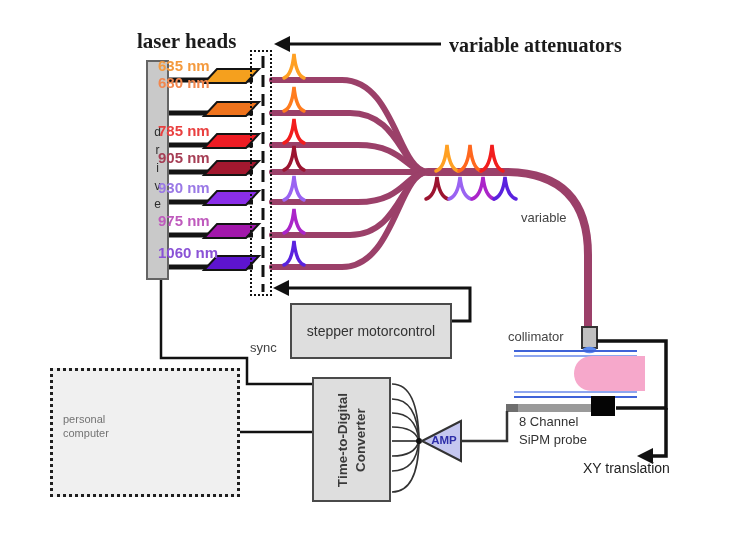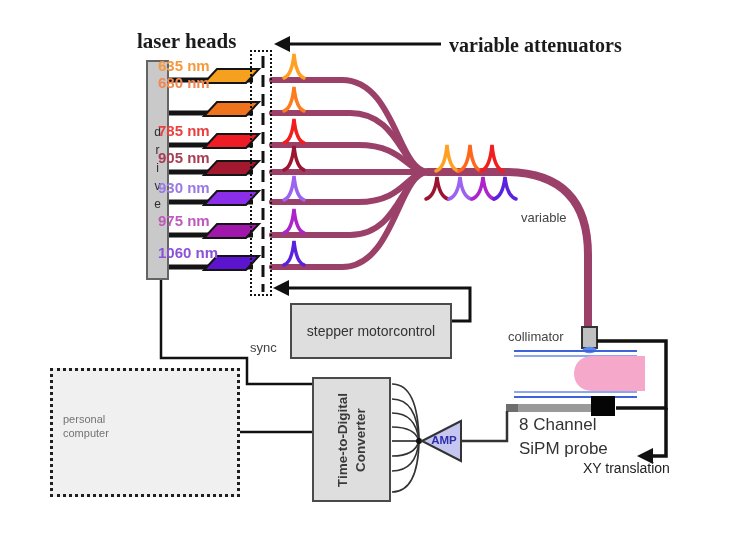--- a/index.html
+++ b/index.html
@@ -179,21 +179,21 @@
   <div class="lbl wl-label" style="left: 158px; top: 74px; color: rgb(242, 135, 78);">680 nm</div>
   <div class="lbl wl-label" style="left: 158px; top: 122px; color: rgb(233, 64, 64);">785 nm</div>
   <div class="lbl wl-label" style="left: 158px; top: 149px; color: rgb(166, 62, 85);">905 nm</div>
   <div class="lbl wl-label" style="left: 158px; top: 179px; color: rgb(154, 121, 230);">930 nm</div>
   <div class="lbl wl-label" style="left: 158px; top: 212px; color: rgb(191, 90, 189);">975 nm</div>
   <div class="lbl wl-label" style="left: 158px; top: 244px; color: rgb(138, 82, 214);">1060 nm</div>
 
   <div class="lbl small-lbl" style="left:521px;top:210px;">variable</div>
   <div class="lbl small-lbl" style="left:508px;top:329px;">collimator</div>
   <div class="lbl small-lbl" style="left:220px;top:340px;margin-left:30px;">sync</div>
-  <div class="lbl" style="left:519px;top:413px;font-size:17px;color:#333;line-height:1.4;">
+  <div class="lbl" style="left:519px;top:413px;font-size:13px;color:#333;line-height:1.4;">
     <div>8 Channel</div>
     <div>SiPM probe</div>
   </div>
   <div class="lbl" style="left:583px;top:460px;font-size:14px;color:#222;">XY translation</div>
   <div class="lbl" style="left:63px;top:412px;font-size:11px;color:#737373;line-height:1.3;">
     <div>personal</div>
     <div>computer</div>
   </div>
   <div class="lbl amp-label" style="left:426px;top:434px;width:36px;">AMP</div>
 

